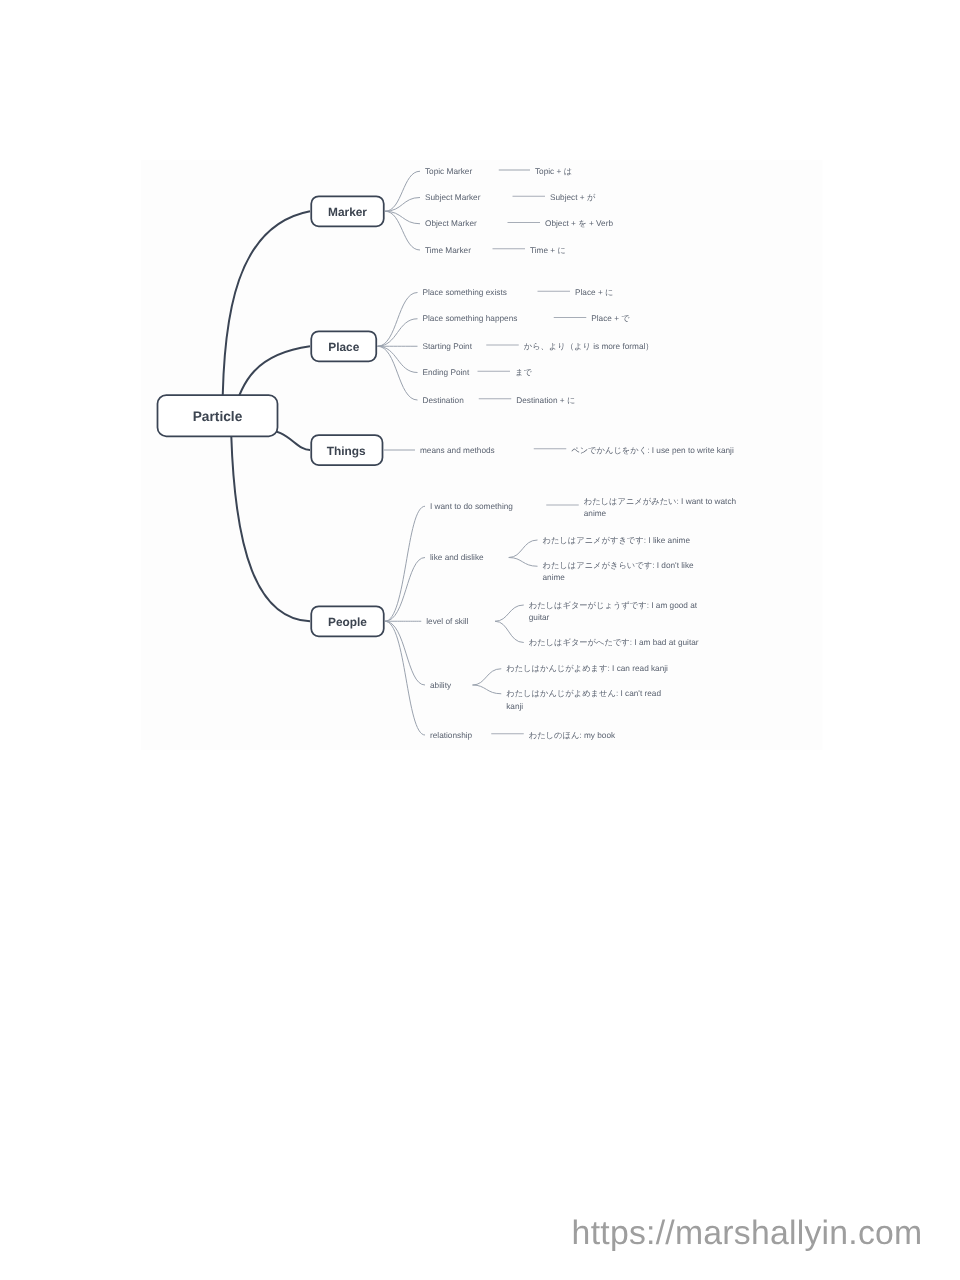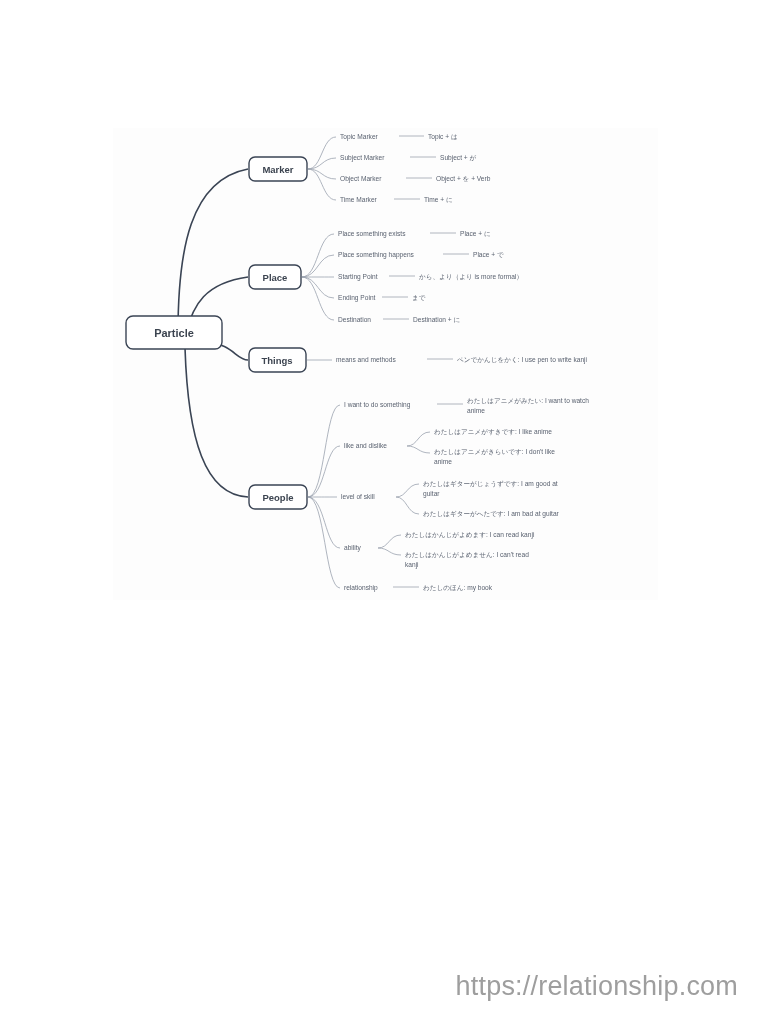--- a/index.html
+++ b/index.html
@@ -154,13 +154,13 @@
   <text class="leaf-label jp" x="405" y="537">わたしはかんじがよめます: I can read kanji</text>
   <text class="leaf-label jp" x="405" y="557">わたしはかんじがよめません: I can't read</text>
   <text class="leaf-label jp" x="405" y="567">kanji</text>
 
   <text class="leaf-label" x="344" y="590">relationship</text>
   <line class="dash" x1="393" y1="587" x2="419" y2="587"></line>
   <text class="leaf-label jp" x="423" y="590">わたしのほん: my book</text>
 
 </svg>
 
-<div class="watermark">https://relationship.com</div>
+<div class="watermark">https://marshallyin.com</div>
 
 </body></html>

